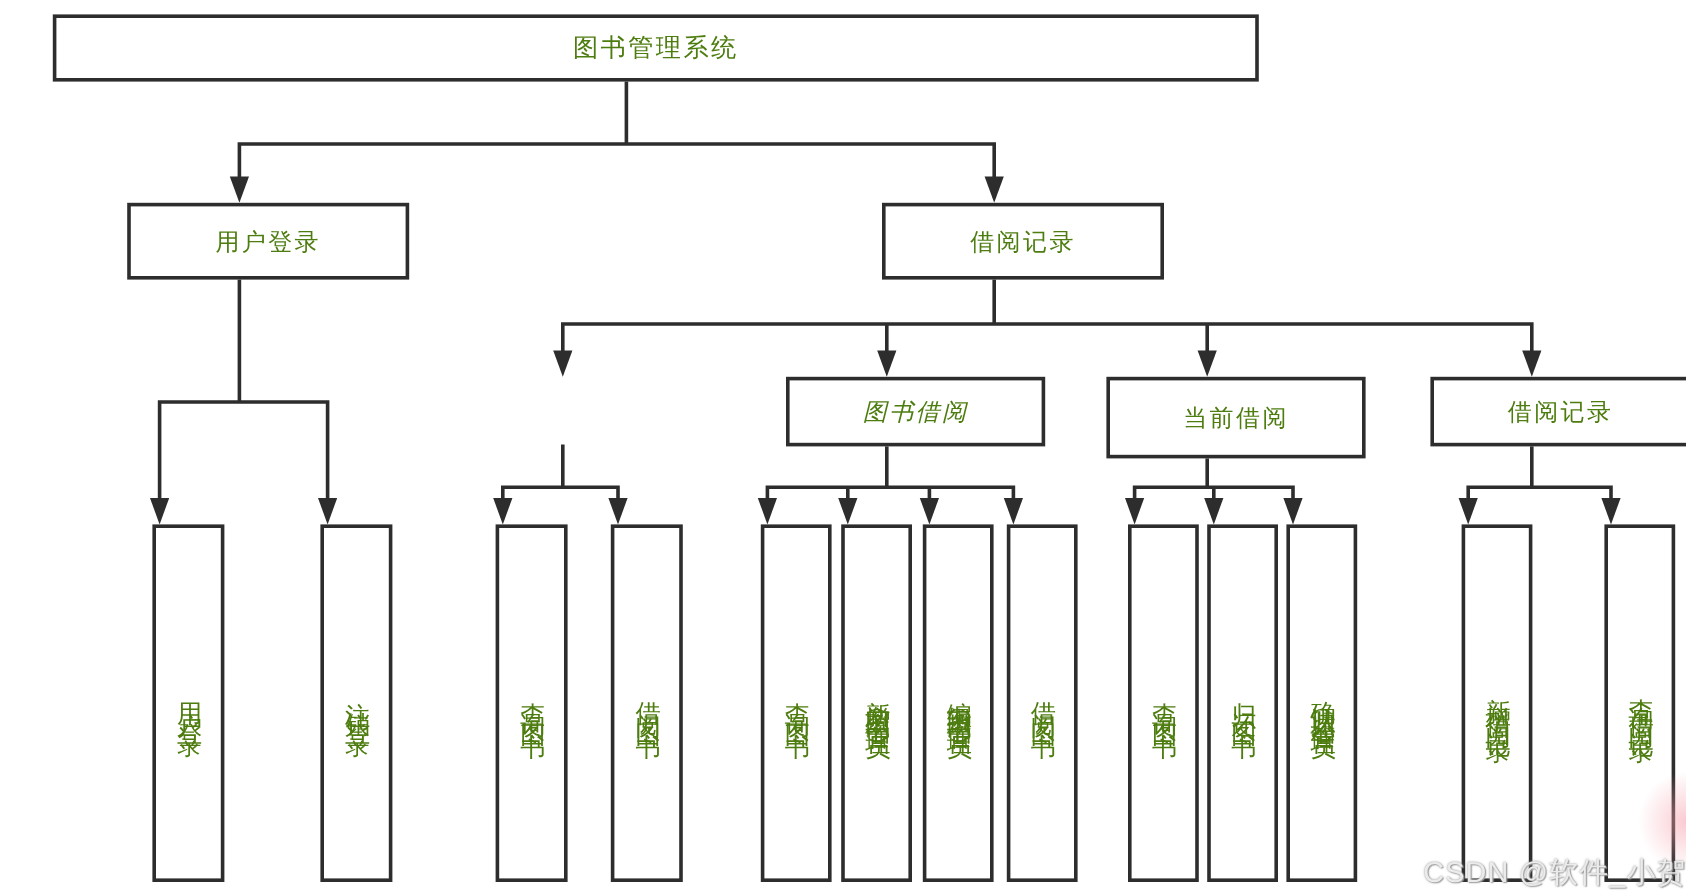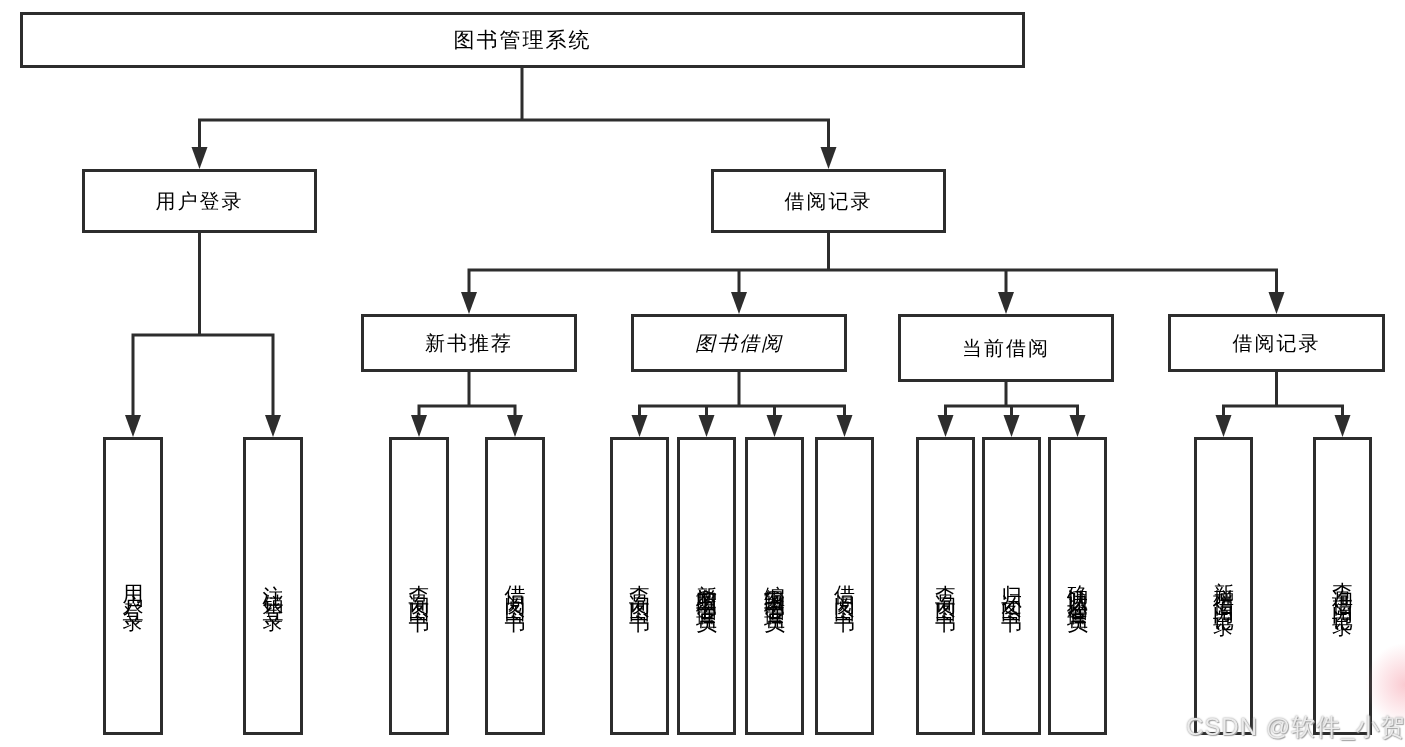--- a/index.html
+++ b/index.html
@@ -14,24 +14,25 @@
   }
   #connectors{position:absolute;left:0;top:0;}
   .box{
     position:absolute;
     box-sizing:border-box;
     border:3px solid #2d2d2d;
     background:#ffffff;
     display:flex;
     align-items:center;
     justify-content:center;
-    color:#000000;
+    color:#4d7c0f;
     font-size:20px;
     letter-spacing:2px;
     white-space:nowrap;
+    margin-left:24px;
   }
   .leaf{
     writing-mode:vertical-rl;
     text-orientation:mixed;
     font-size:21px;
     letter-spacing:9px;
     white-space:normal;
   }
   .watermark{
     position:absolute;
@@ -89,21 +90,20 @@
       <path d="M1215.5 415 L1231.5 415 L1223.5 437 Z"></path>
       <path d="M1334.5 415 L1350.5 415 L1342.5 437 Z"></path>
     </g>
   </svg>
 
   <div class="box" style="left:20px;top:12px;width:1005px;height:56px;font-size:21px;">图书管理系统</div>
 
   <div class="box" style="left:82px;top:169px;width:235px;height:64px;">用户登录</div>
   <div class="box" style="left:711px;top:169px;width:235px;height:64px;">借阅记录</div>
 
-  <div class="box" style="left:361px;top:314px;width:216px;height:58px;">新书推荐</div>
   <div class="box" style="left:631px;top:314px;width:216px;height:58px;font-style:italic;">图书借阅</div>
   <div class="box" style="left:898px;top:314px;width:216px;height:68px;">当前借阅</div>
   <div class="box" style="left:1168px;top:314px;width:217px;height:58px;text-align:center;">借阅记录</div>
 
   <div class="box leaf" style="left:103px;top:437px;width:60px;height:298px;">用户登录</div>
   <div class="box leaf" style="left:243px;top:437px;width:60px;height:298px;">注销登录</div>
 
   <div class="box leaf" style="left:389px;top:437px;width:60px;height:298px;">查询图书</div>
   <div class="box leaf" style="left:485px;top:437px;width:60px;height:298px;">借阅图书</div>
 

